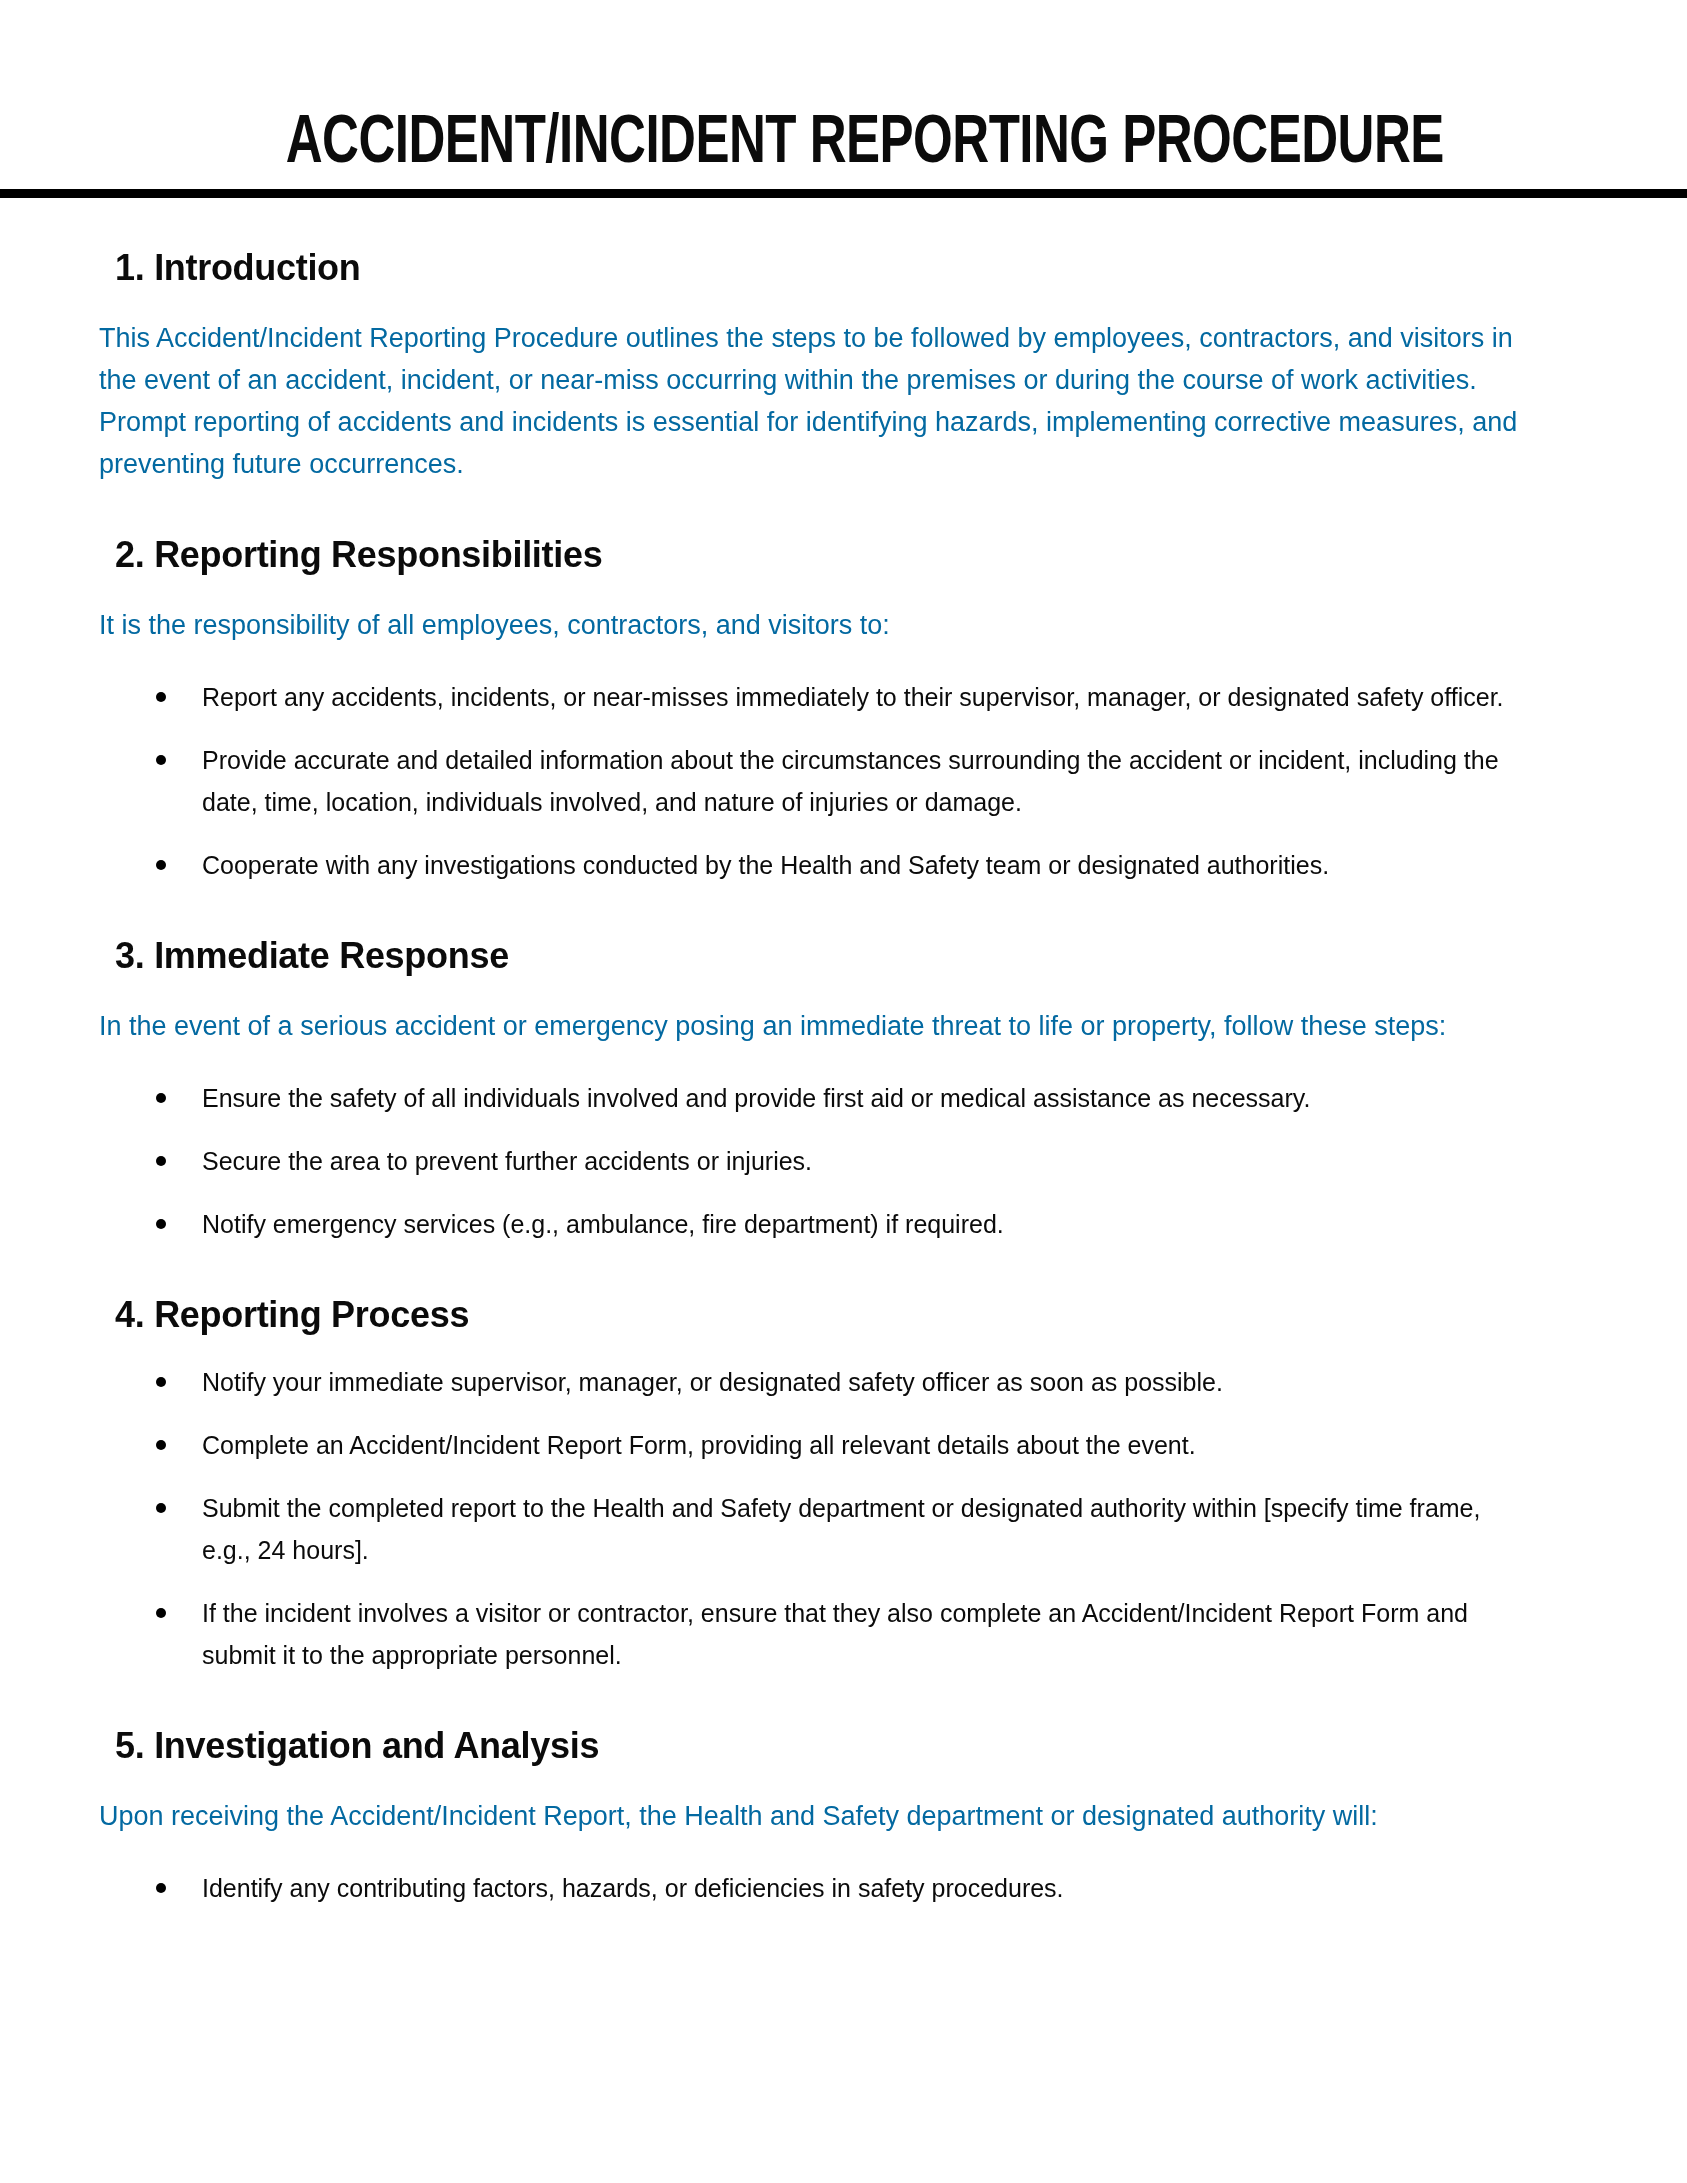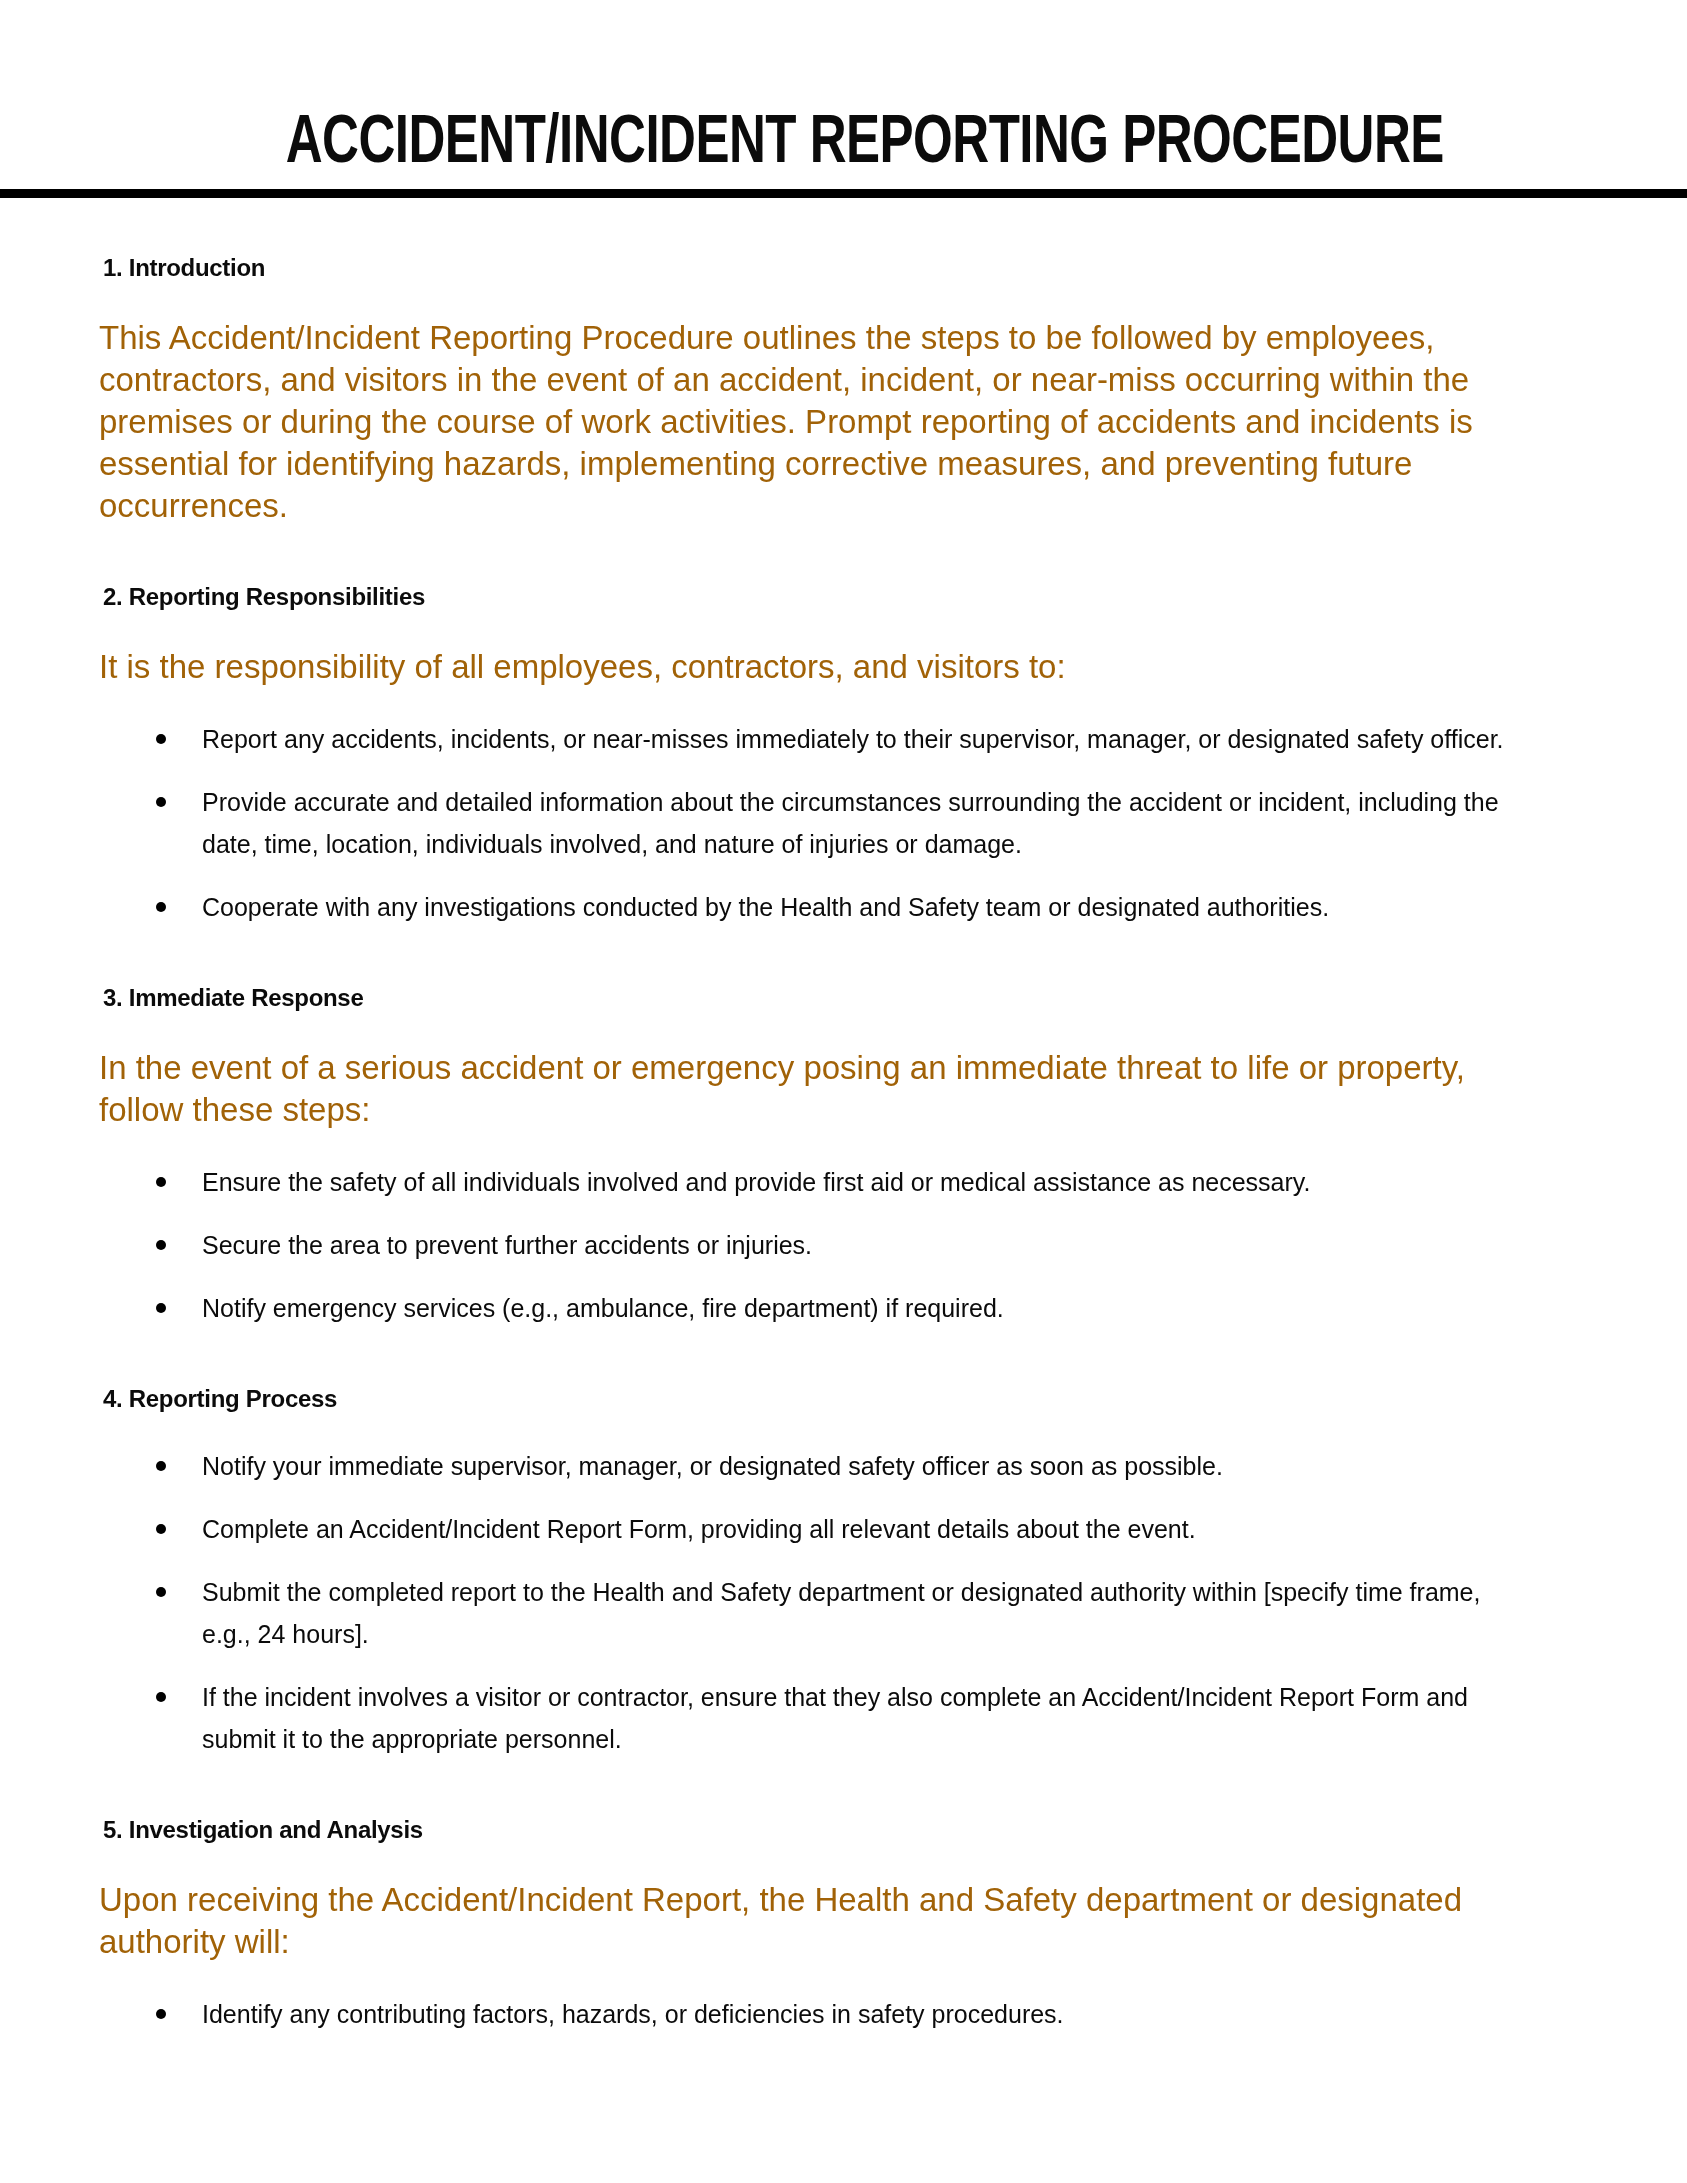--- a/index.html
+++ b/index.html
@@ -32,33 +32,33 @@
     transform: scaleX(0.74);
     transform-origin: 50% 50%;
     color: #0b0b0b;
   }
   .title-rule {
     height: 9.3px;
     background: #000000;
     margin: 14.6px -152px 0 -99px; 
   }
   h2.section-heading {
-    margin: 53px 0 0 4px;
-    font-size: 24px;
+    margin: 53px 0 0 16px;
+    font-size: 36px;
     line-height: 33px;
     font-weight: 700;
     letter-spacing: -0.3px;
     color: #0b0b0b;
   }
   p.section-paragraph {
     margin: 33px 0 0 0;
-    font-size: 33px;
+    font-size: 27px;
     line-height: 42px;
     font-weight: 400;
-    color: #a16207;
+    color: #0369a1;
   }
   ul.bullets {
     list-style: none;
     margin: 30px 0 0 0;
     padding: 0 0 0 103px; 
   }
   ul.bullets li {
     position: relative;
     font-size: 25px;
     line-height: 42px;

